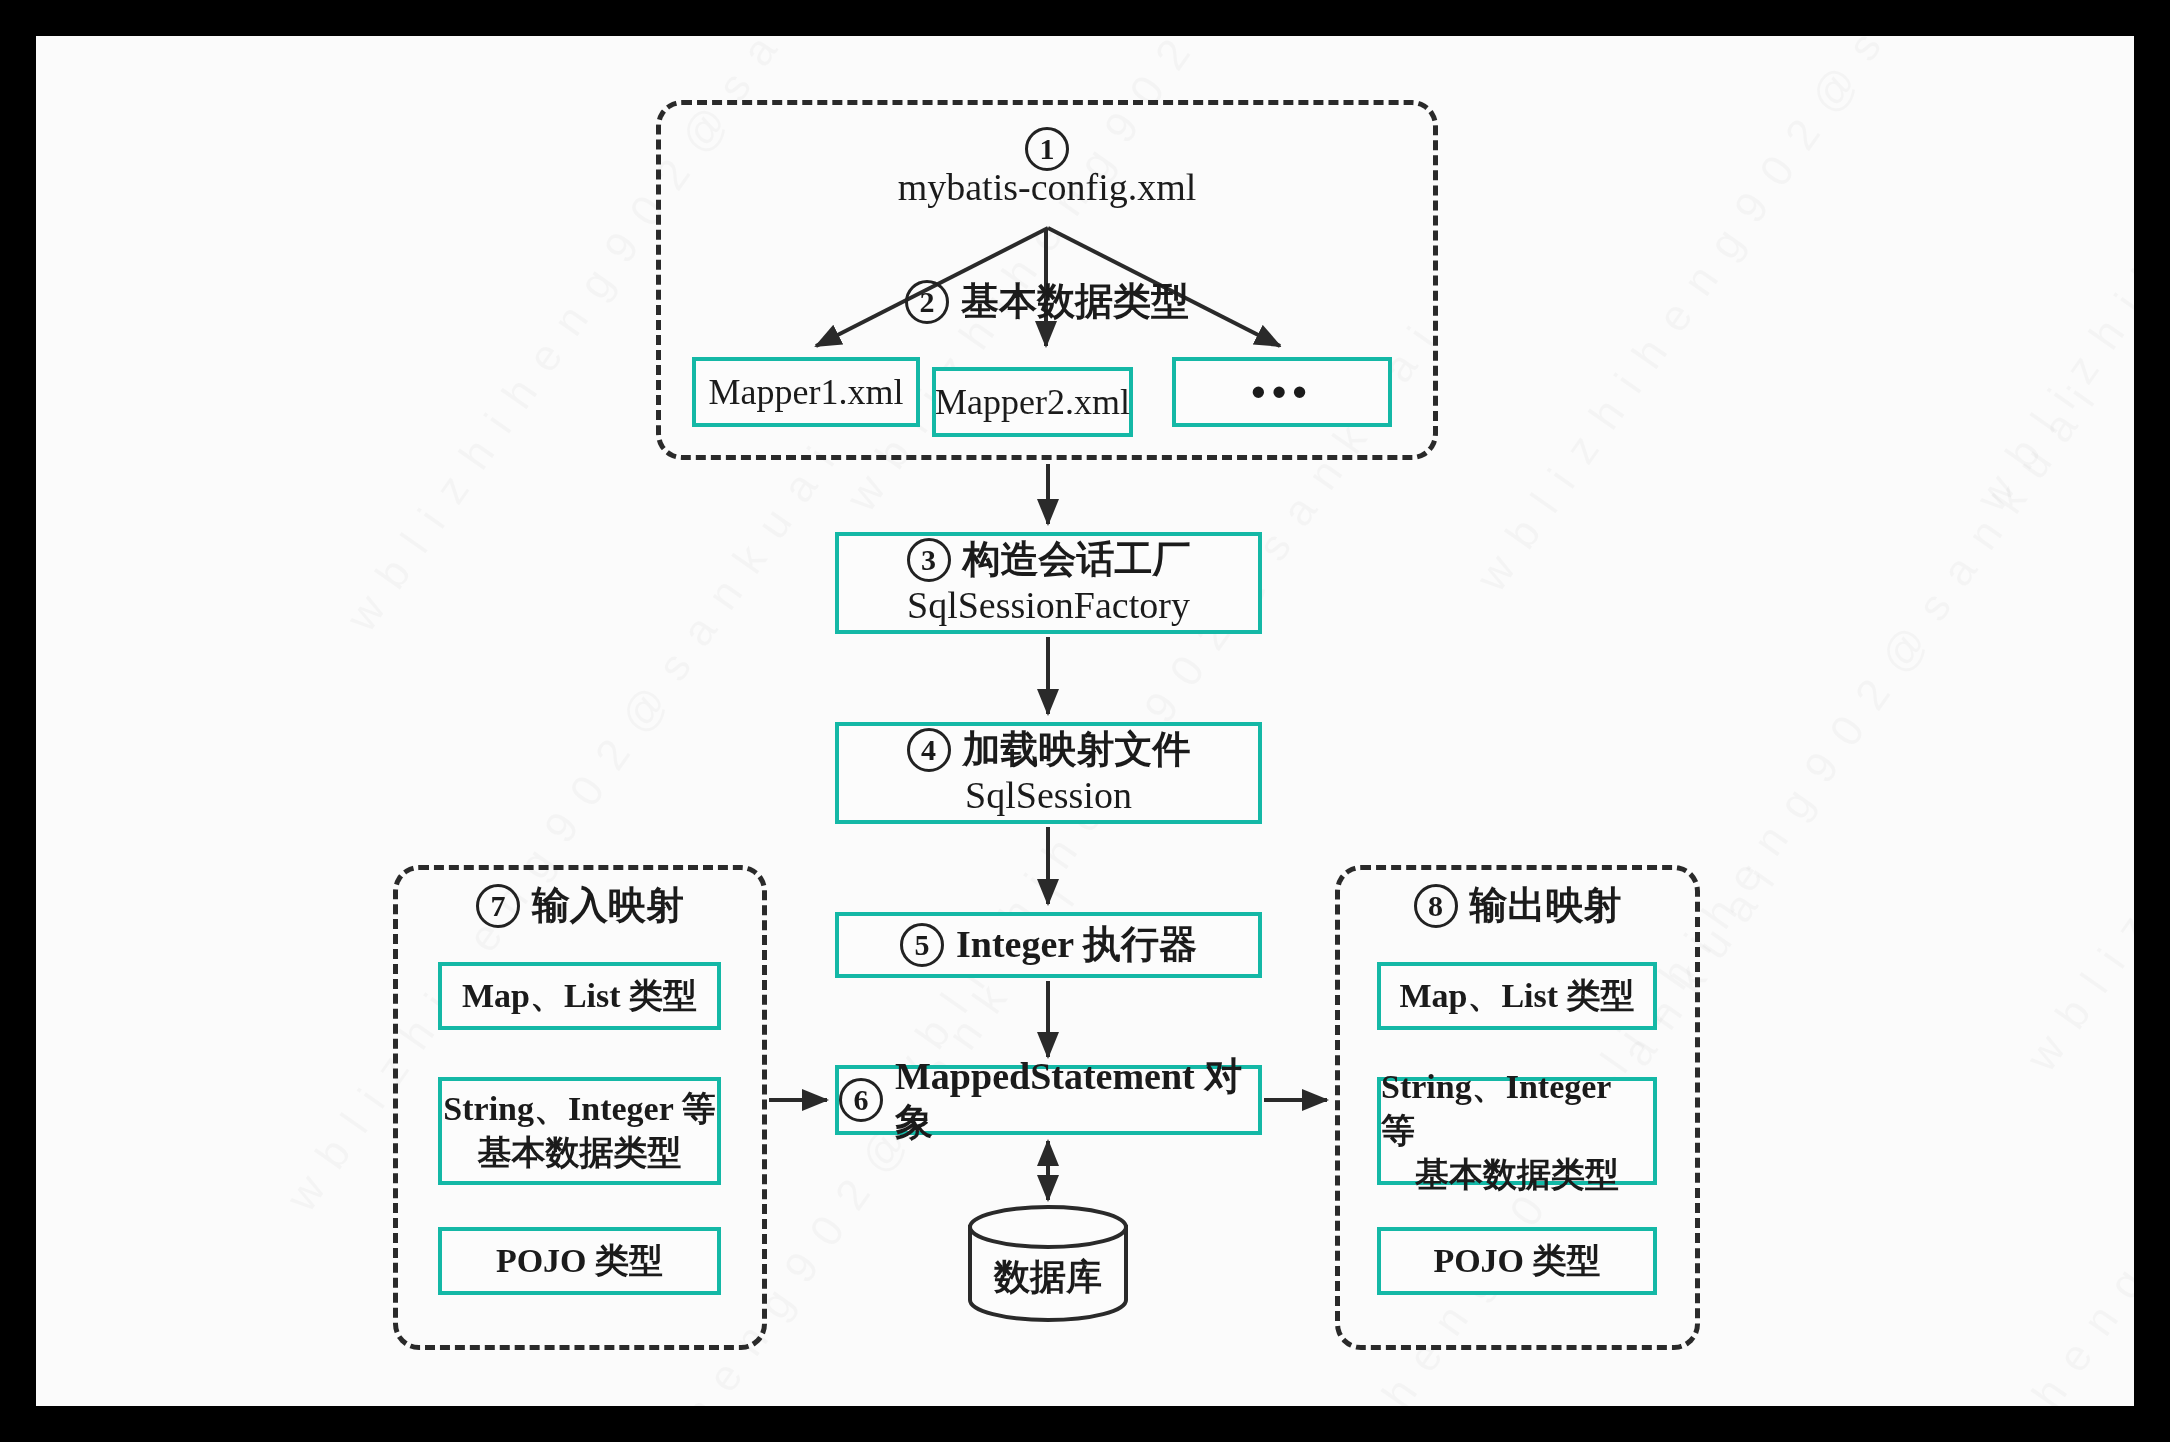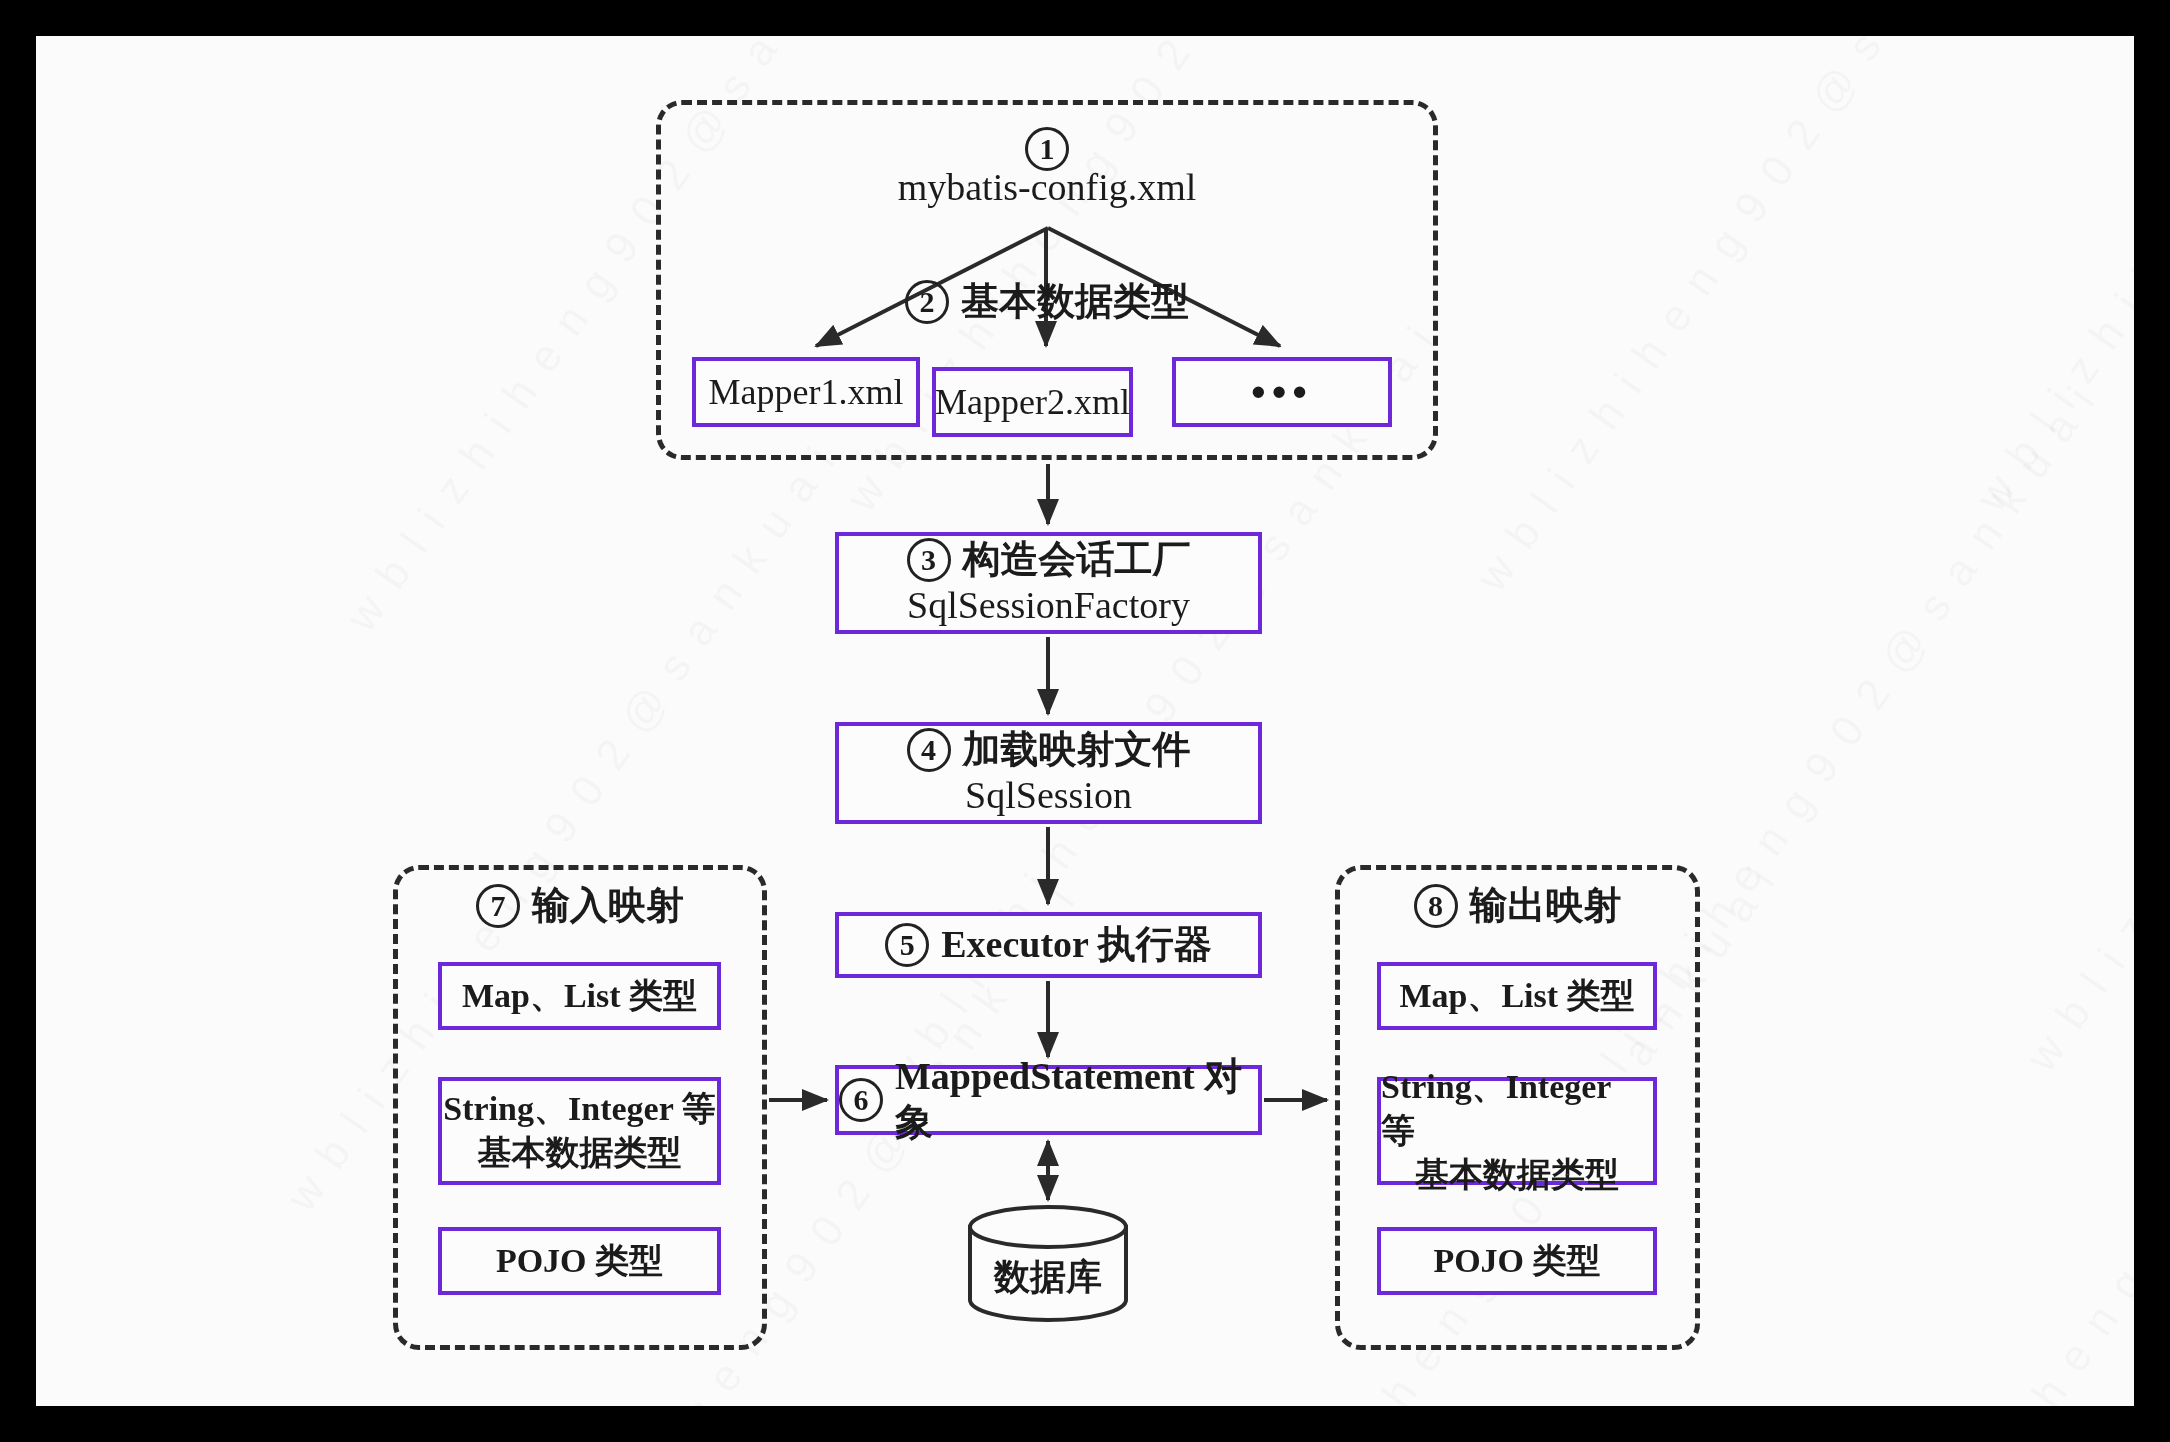--- a/index.html
+++ b/index.html
@@ -29,21 +29,21 @@
   .dashed-group{
     position:absolute;
     border:5px dashed #2a2a2a;
     border-radius:26px;
     background:transparent;
     box-sizing:border-box;
   }
   
   .box{
     position:absolute;
-    border:4px solid #6d28d9;
+    border:4px solid #14b8a6;
     background:#fcfcfc;
     box-sizing:border-box;
     display:flex;flex-direction:column;align-items:center;justify-content:center;
   }
   .row{display:flex;align-items:center;justify-content:center;gap:12px;}
   .num{
     display:inline-flex;align-items:center;justify-content:center;
     width:44px;height:44px;border:3px solid #222;border-radius:50%;
     font-size:30px;font-weight:600;line-height:1;flex:0 0 auto;
     box-sizing:border-box;background:transparent;
@@ -140,21 +140,21 @@
     <span class="row">
       <span class="num">4</span>
       <span class="cn">加载映射文件</span>
     </span>
     <span class="latin">SqlSession</span>
   </div>
 
   <div class="box" style="left:799px;top:876px;width:427px;height:66px;">
     <span class="row">
       <span class="num">5</span>
-      <span class="cn">Executor 执行器</span>
+      <span class="cn">Integer 执行器</span>
     </span>
   </div>
 
   <div class="box" style="left:799px;top:1029px;width:427px;height:70px;">
     <span class="row">
       <span class="num">6</span>
       <span class="cn">MappedStatement 对象</span>
     </span>
   </div>
 

